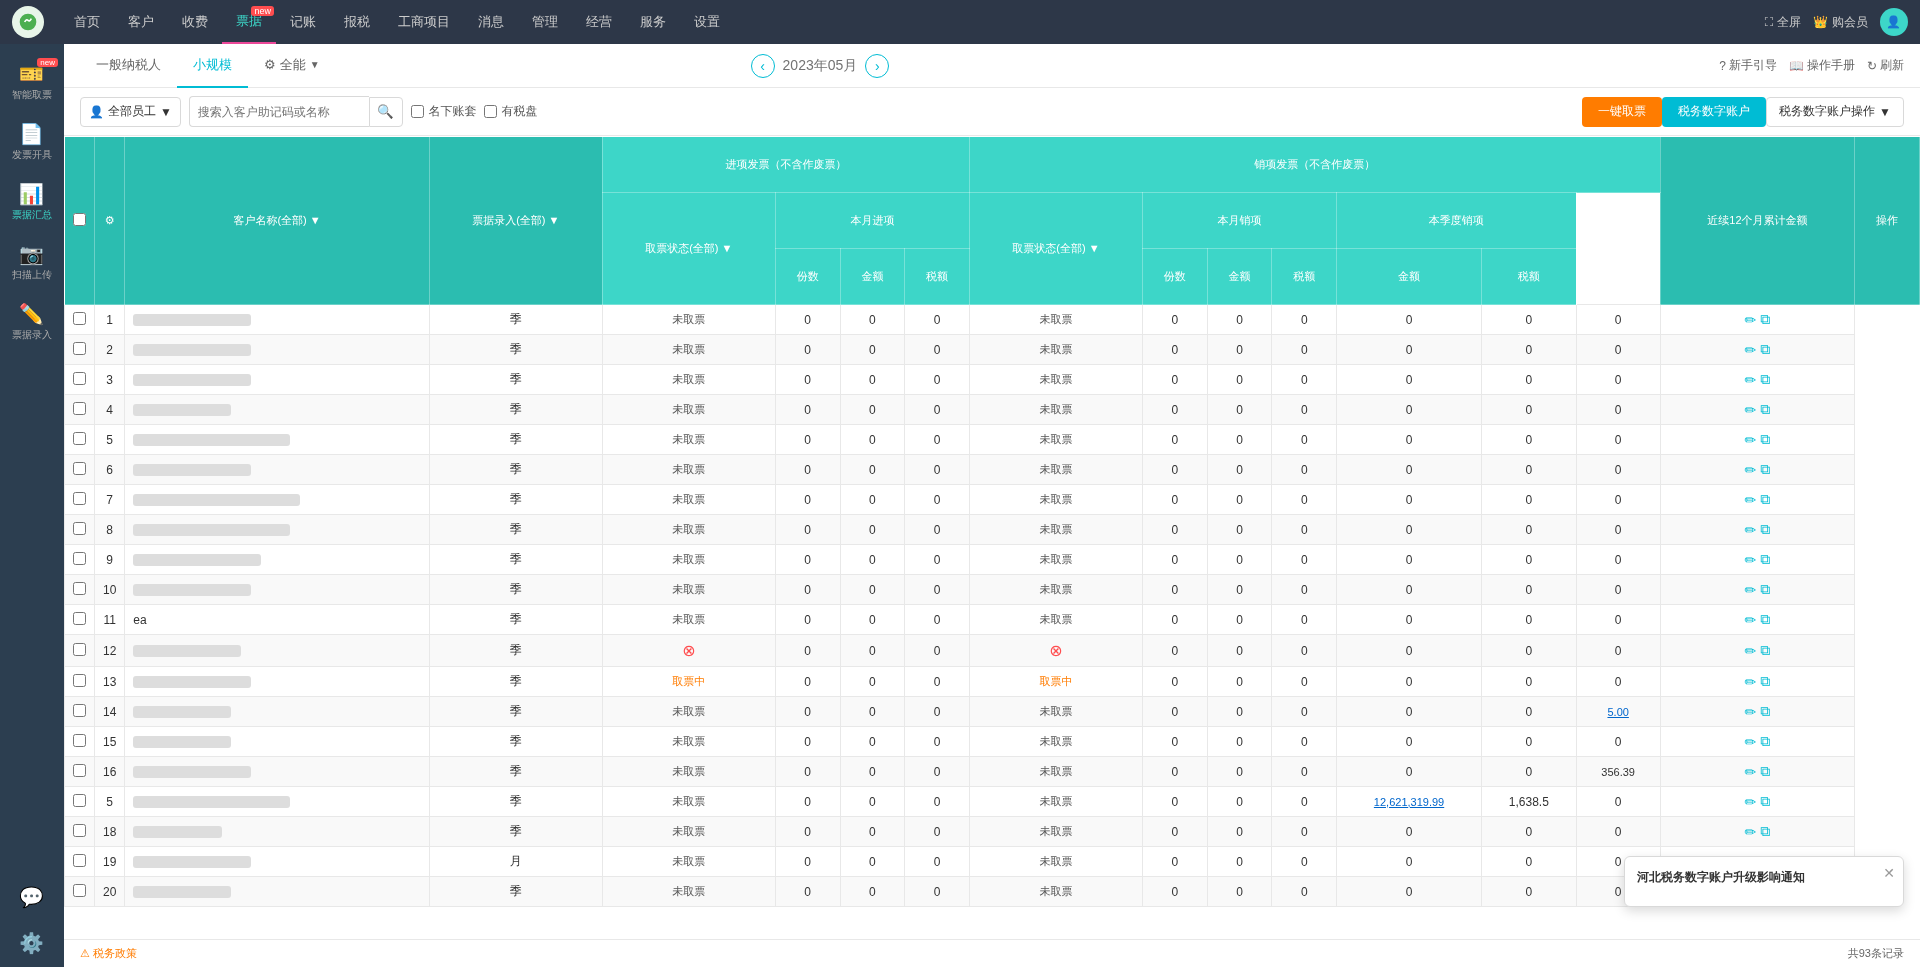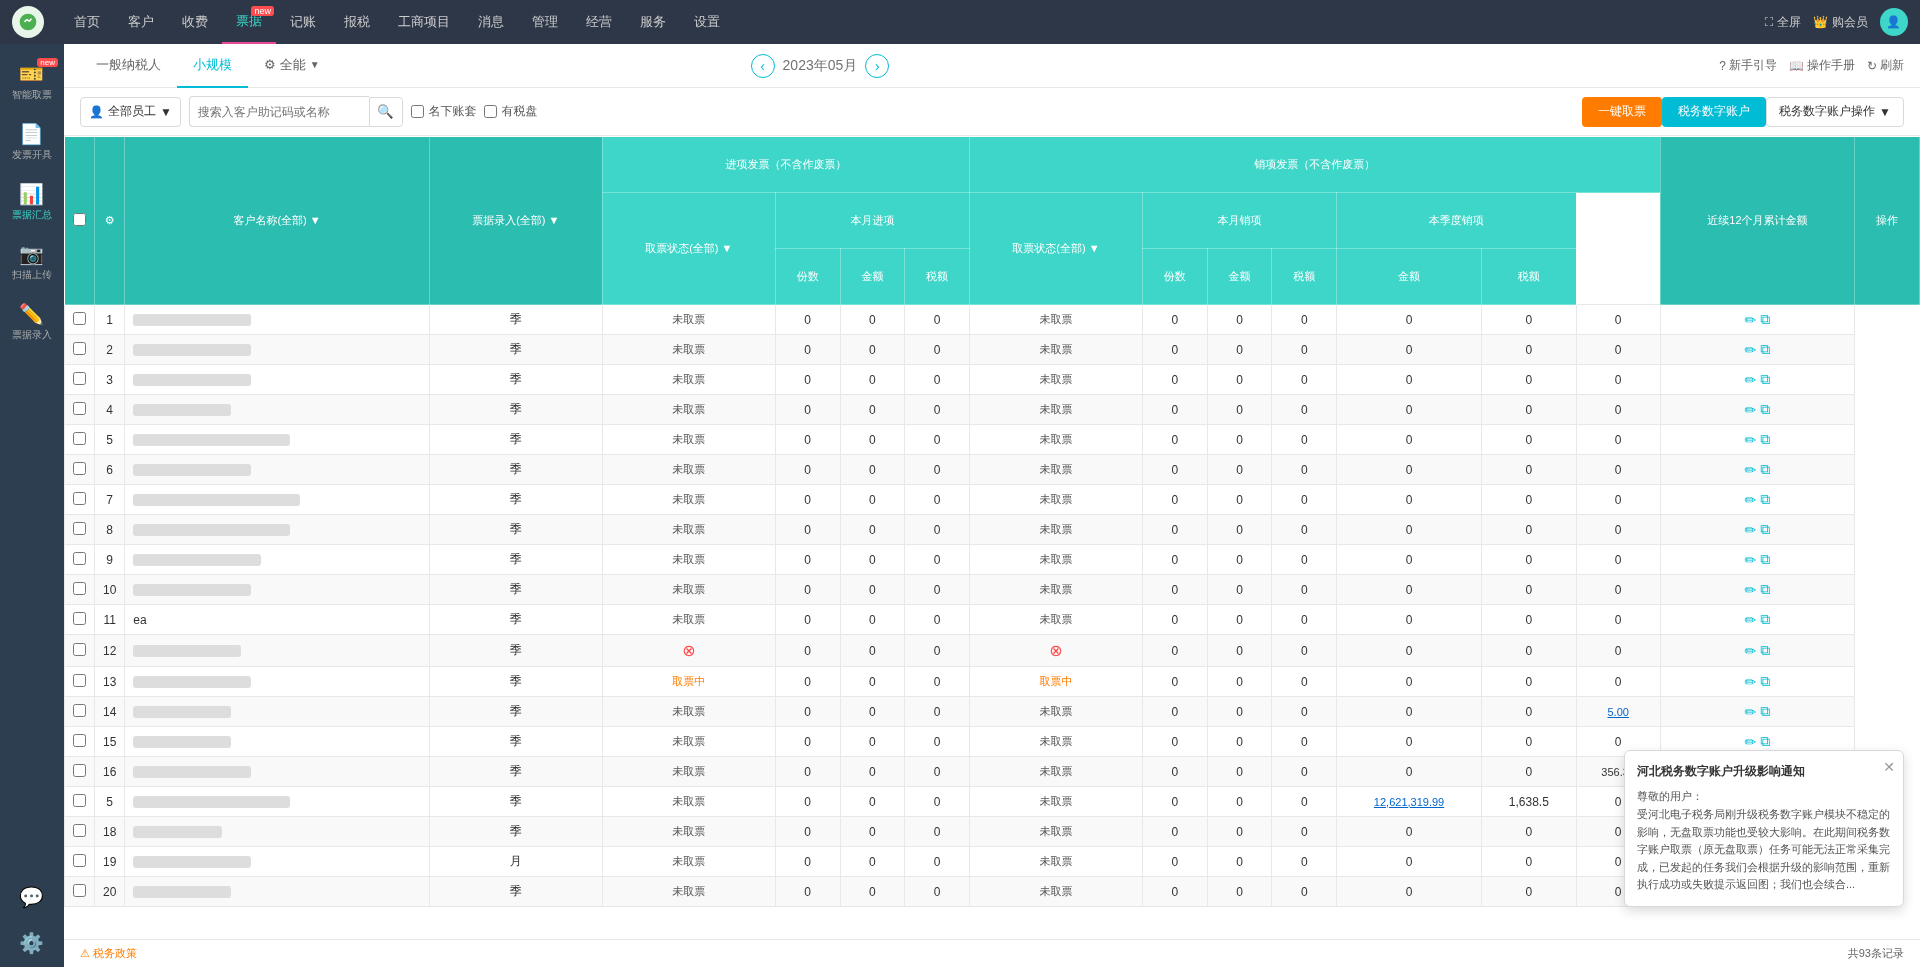--- a/index.html
+++ b/index.html
@@ -784,16 +784,13 @@
       <span>⚠</span>
       <span>税务政策</span>
     </span>
     <span class="status-count">共93条记录</span>
   </div>
 </div>
 
 <div class="notification-popup">
   <span class="notification-close">✕</span>
   <div class="popup-title">河北税务数字账户升级影响通知</div>
-  <div class="popup-body">
-    尊敬的用户：<br>受河北电子税务局刚升级税务数字账户模块不稳定的影响，无盘取票功能也受较大影响。在此期间税务数字账户取票（原无盘取票）任务可能无法正常采集完成，已发起的任务我们会根据升级的影响范围，重新执行成功或失败提示返回图；我们也会续合...
-  </div>
 </div>
 
 </body></html>

